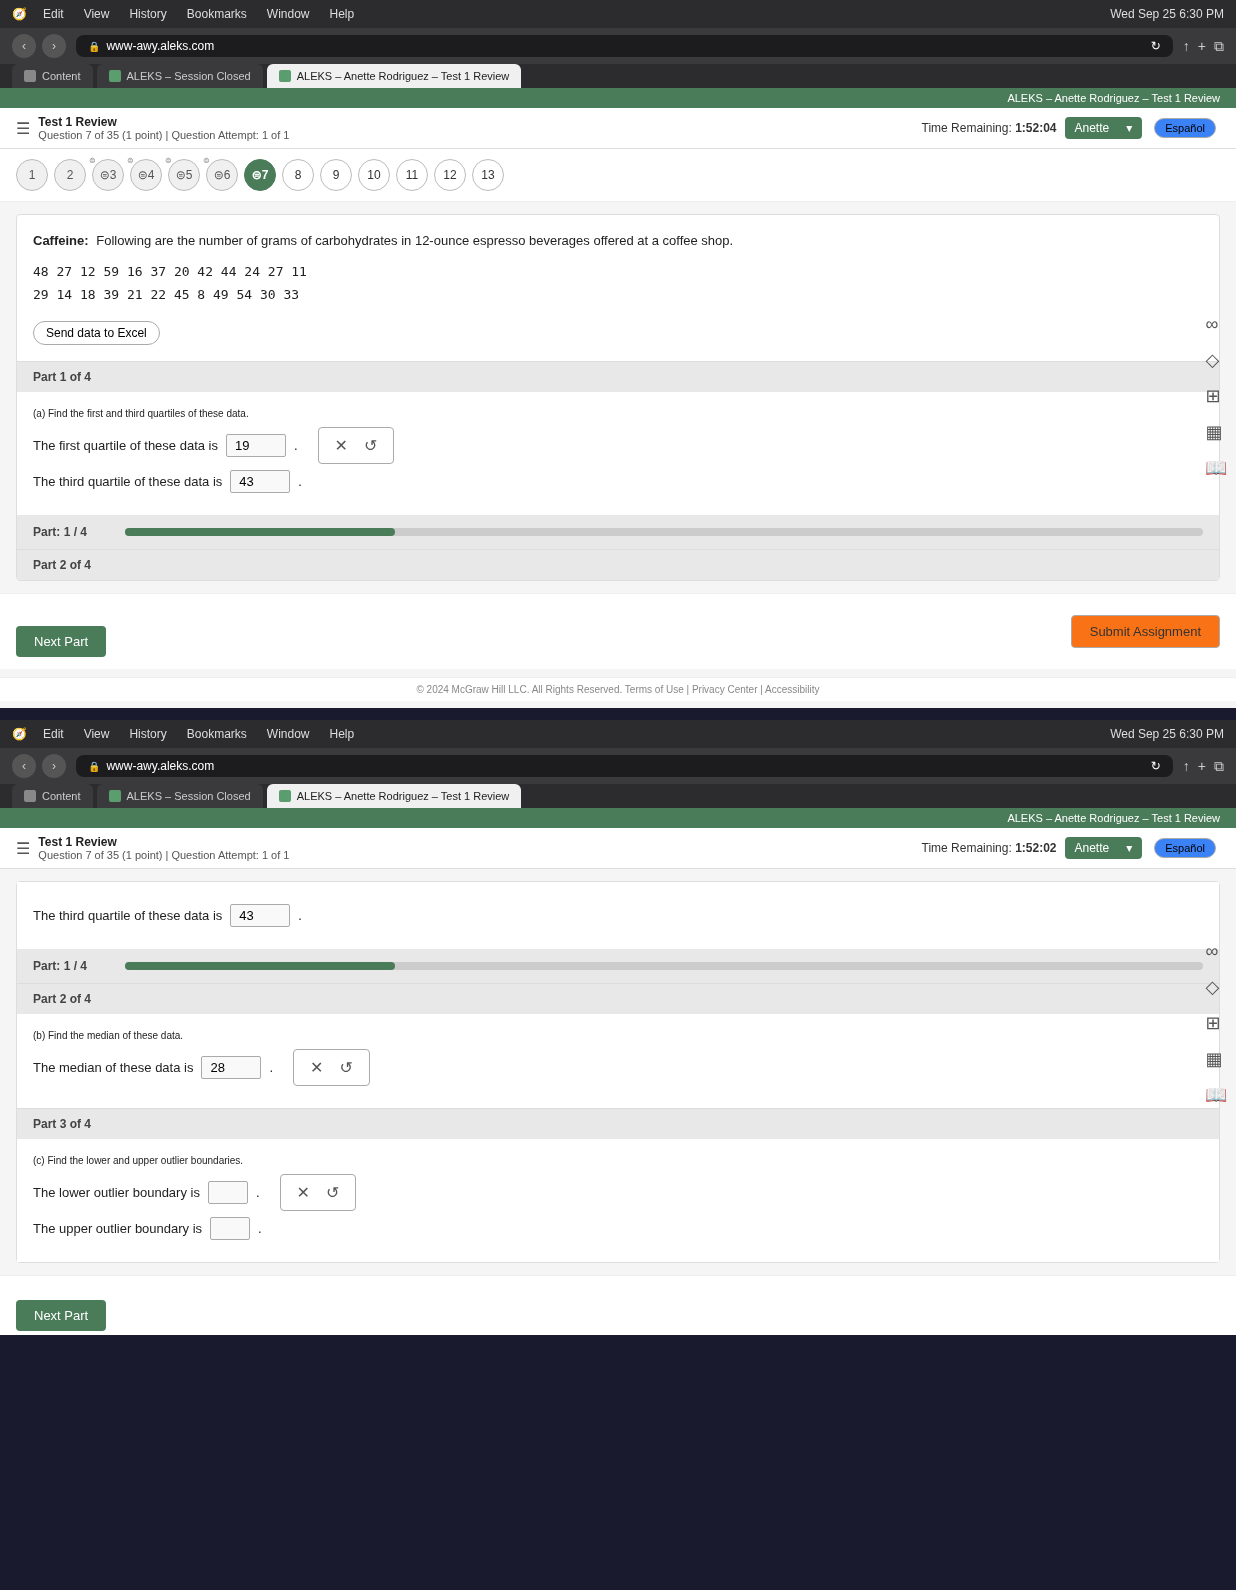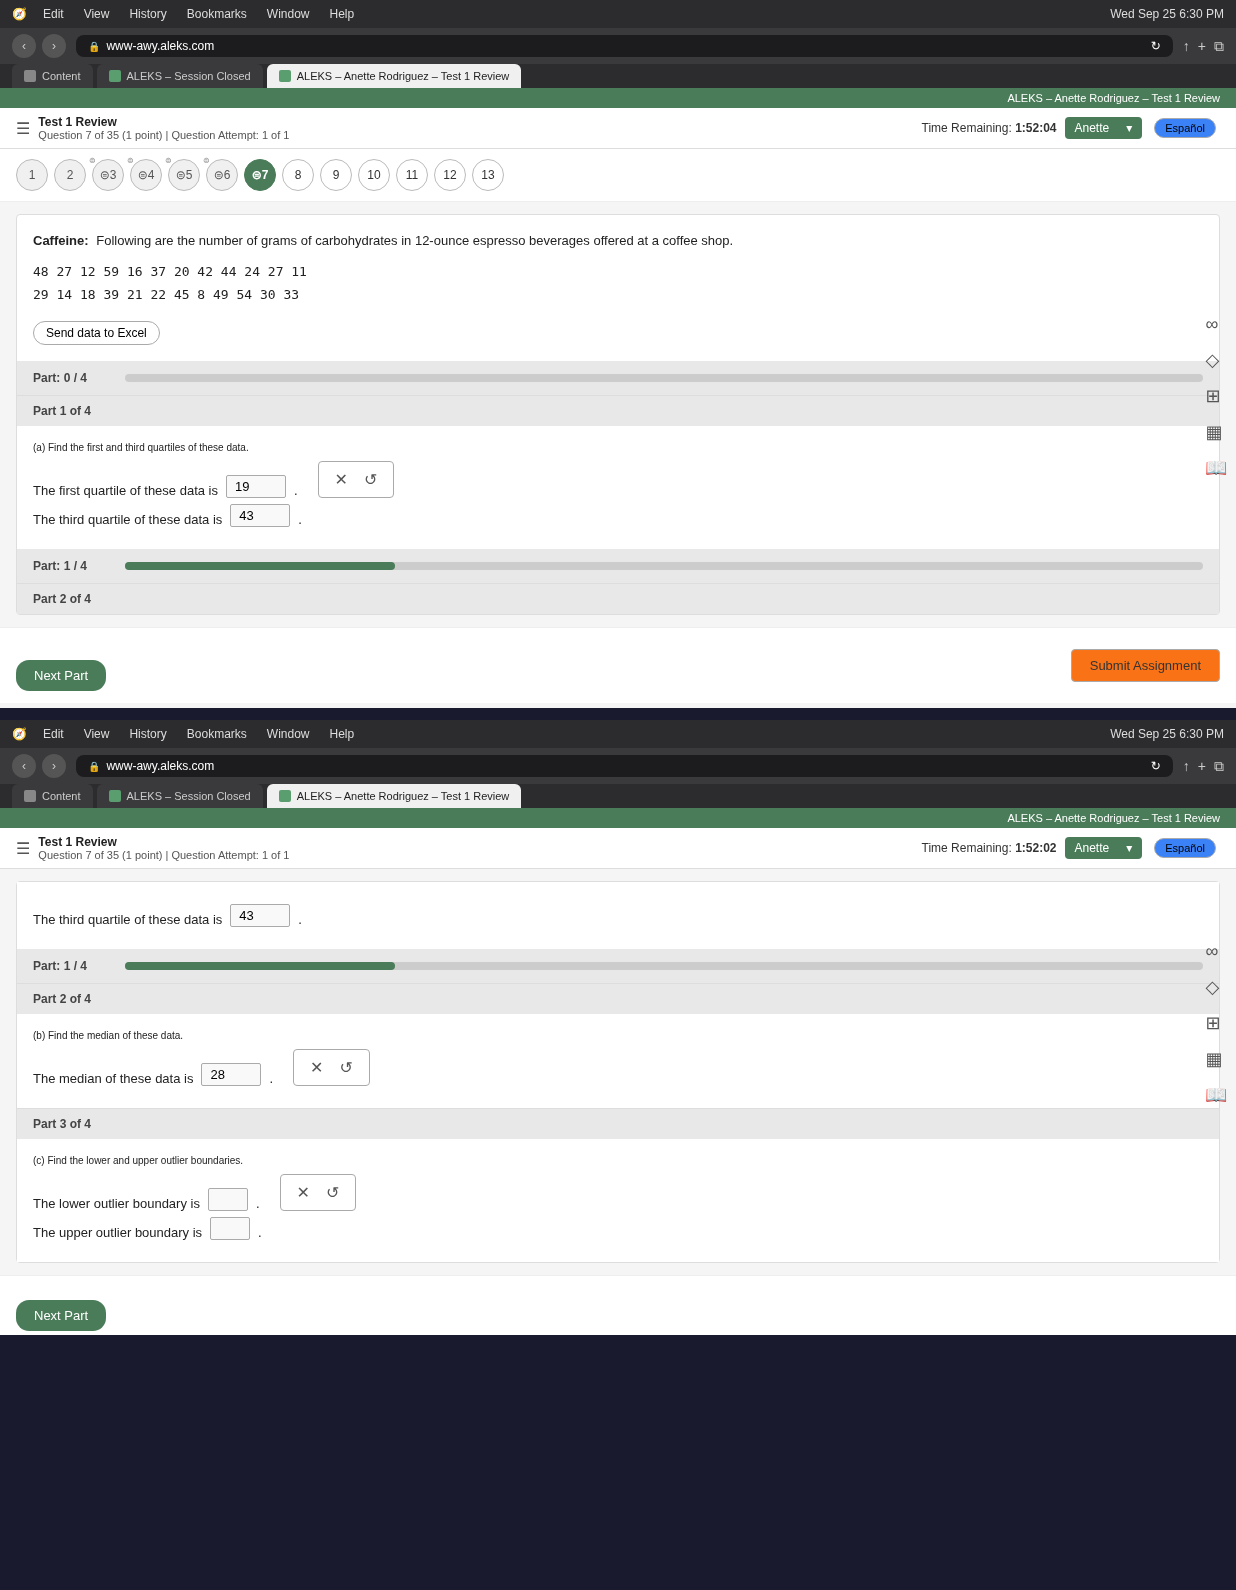--- a/index.html
+++ b/index.html
@@ -228,21 +228,21 @@
     }
 
     .part-content {
       padding: 16px;
       background: white;
     }
     .part-content p { font-size: 10px; margin-bottom: 8px; }
 
     .answer-row {
       display: flex;
-      align-items: flex-end;
+      align-items: center;
       gap: 8px;
       margin: 6px 0;
       font-size: 13px;
     }
     .answer-input {
       border: 1px solid #aaa;
       background: #f9f9f9;
       padding: 3px 8px;
       width: 60px;
       font-size: 13px;
@@ -278,21 +278,21 @@
       align-items: center;
       justify-content: space-between;
       border-top: 1px solid #eee;
       margin: 0 0 8px 0;
     }
     .next-part-btn {
       background: #4a7c59;
       color: white;
       border: none;
       padding: 8px 18px;
-      border-radius: 13px;
+      border-radius: 4px;
       font-size: 13px;
       cursor: pointer;
       font-weight: 500;
       margin-top: 20px;
     }
     .submit-btn {
       background: #f97316;
       color: #333;
       border: 1px solid #aaa;
       padding: 8px 18px;
@@ -436,26 +436,20 @@
           <strong>Caffeine:</strong>
           <span style="margin-left:4px;">Following are the number of grams of carbohydrates in 12-ounce espresso beverages offered at a coffee shop.</span>
         </p>
         <div class="data-values">
           <div>48  27  12  59  16  37  20  42  44  24  27  11</div>
           <div>29  14  18  39  21  22  45  8   49  54  30  33</div>
         </div>
         <button class="send-excel-btn">Send data to Excel</button>
       </div>
 
-      <div class="part-progress-bar">
-        <span class="part-label">Part: 0 / 4</span>
-        <div class="progress-track">
-          <div class="progress-fill" style="width:0%;"></div>
-        </div>
-      </div>
 
       <div class="part-section">Part 1 of 4</div>
       <div class="part-content">
         <p>(a) Find the first and third quartiles of these data.</p>
         <div class="answer-row">
           <span>The first quartile of these data is</span>
           <input class="answer-input" value="19" type="text" style="">
           <span>.</span>
           <div class="action-box">
             <button class="action-btn">
@@ -482,20 +476,21 @@
 
       <div class="part-section">Part 2 of 4</div>
 
     </div>
 
     <div class="bottom-bar">
       <button class="next-part-btn">Next Part</button>
       <button class="submit-btn">Submit Assignment</button>
     </div>
 
+    <div class="footer-text">© 2024 McGraw Hill LLC. All Rights Reserved.   Terms of Use   |   Privacy Center   |   Accessibility</div>
 
     <div style="position:absolute;right:8px;top:100px;display:flex;flex-direction:column;gap:14px;color:#555;font-size:18px;">
       <span>∞</span>
       <span>◇</span>
       <span>⊞</span>
       <span>▦</span>
       <span>📖</span>
     </div>
   </div>
 </div>

